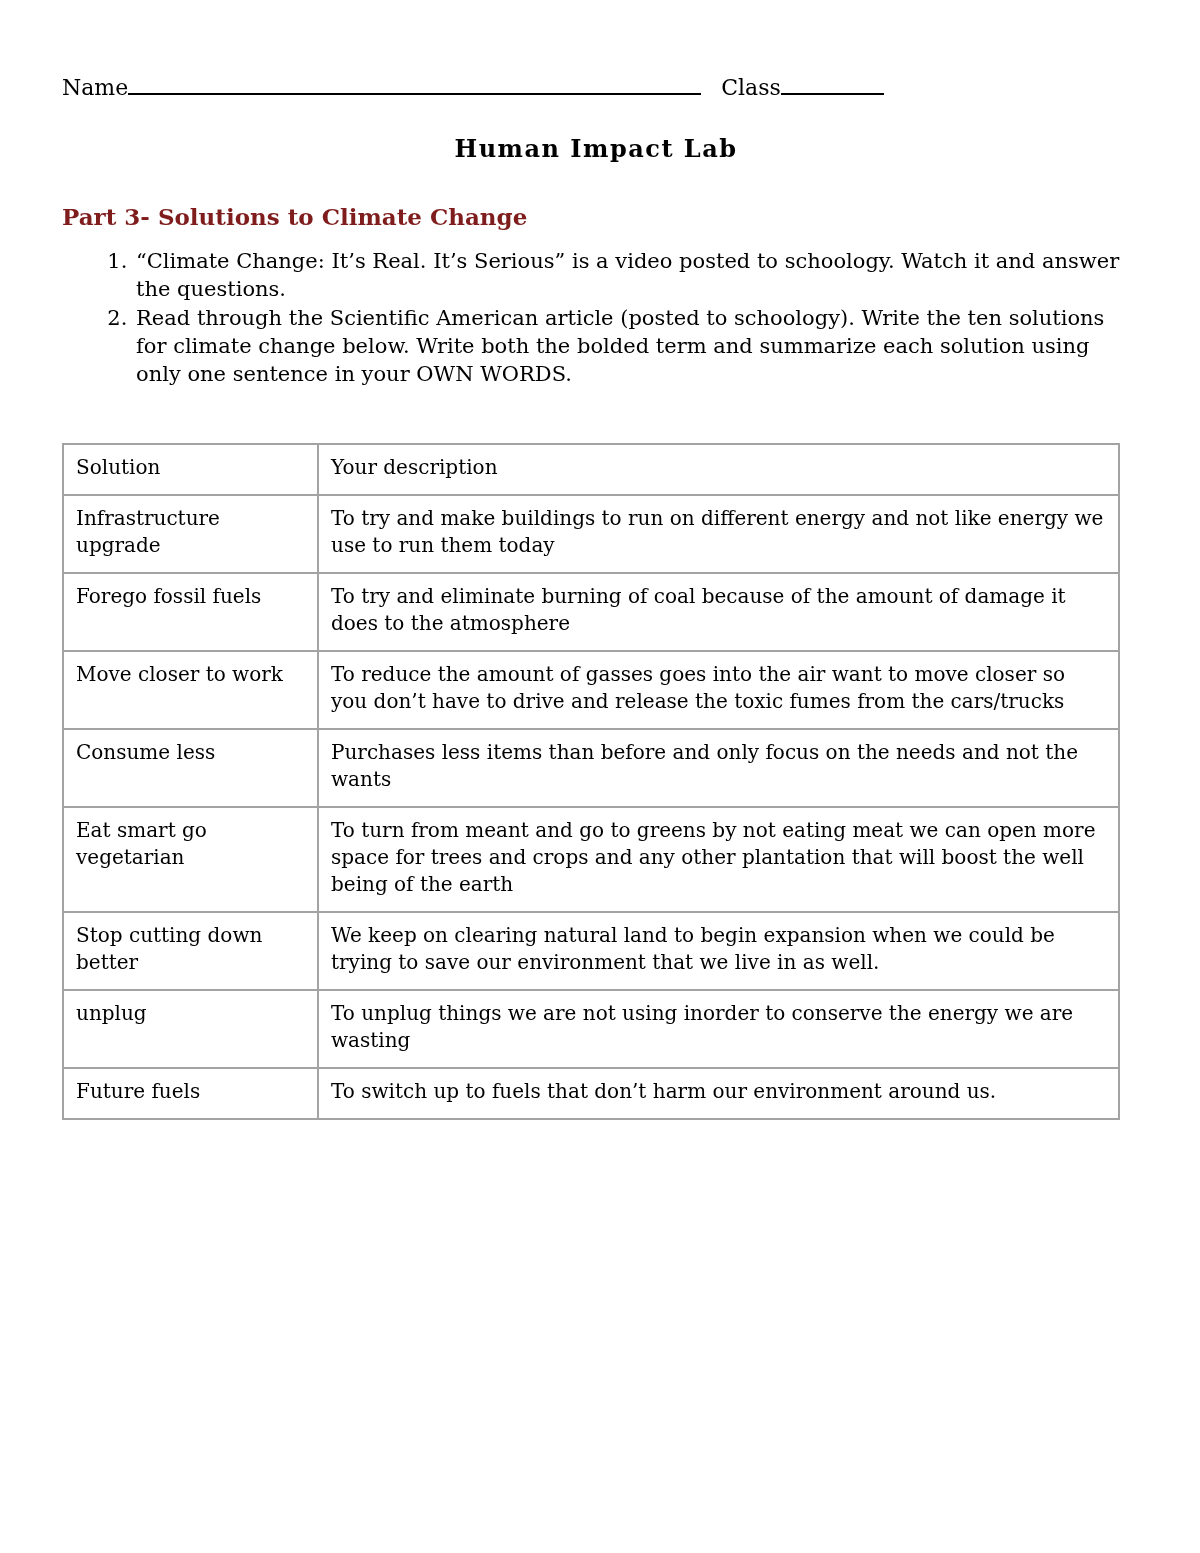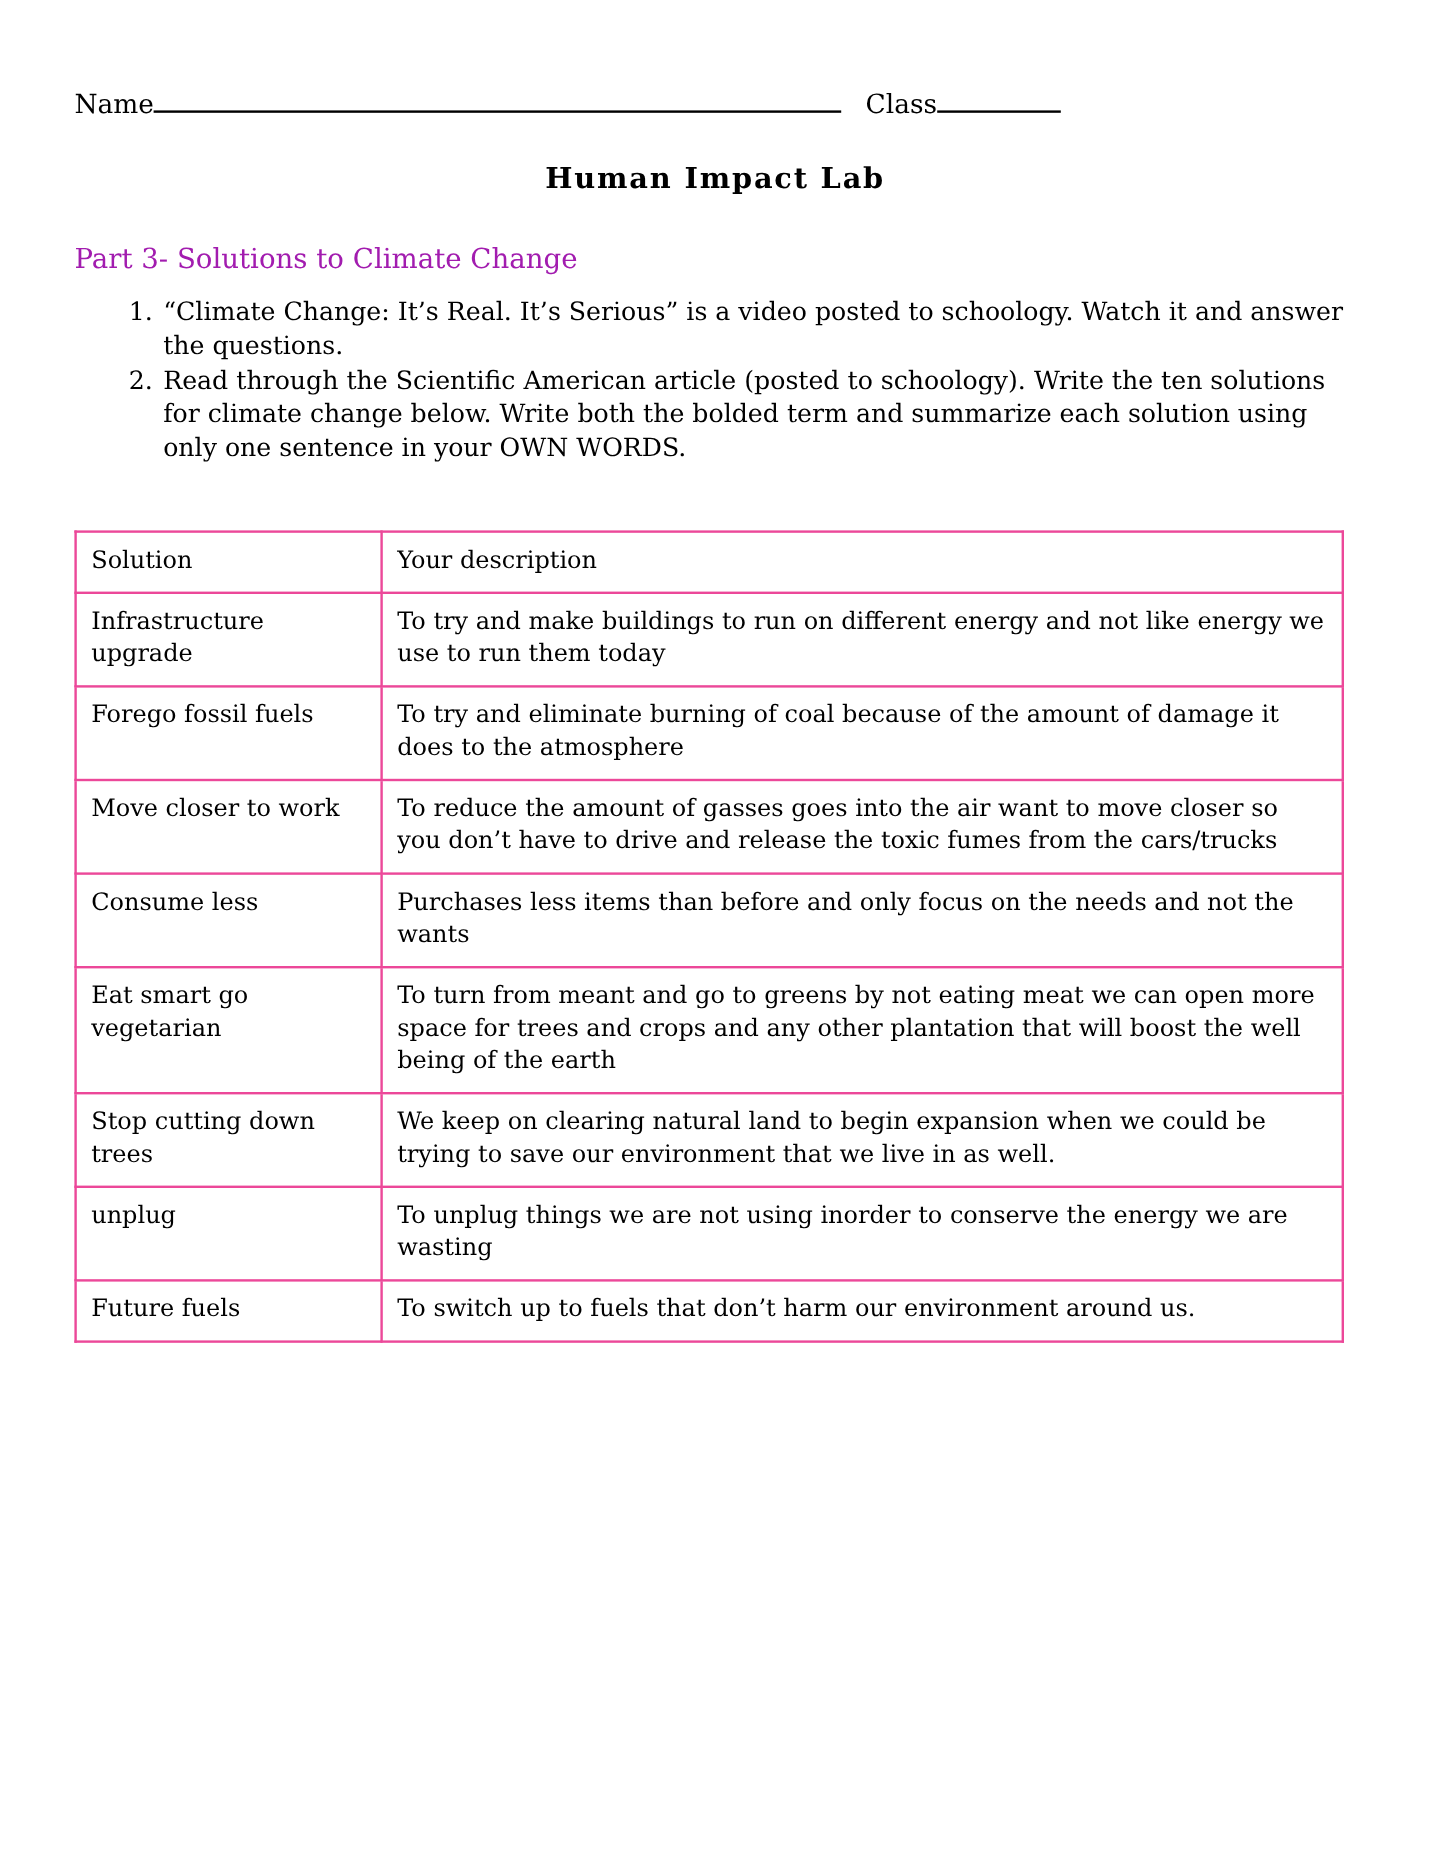--- a/index.html
+++ b/index.html
@@ -62,42 +62,42 @@
   }
 
   
   table.solutions {
     margin-top: 55px;
     width: 1058px;
     border-collapse: collapse;
     table-layout: fixed;
   }
   table.solutions td, table.solutions th {
-    border: 2px solid #ec4899;
+    border: 2px solid #a3a3a3;
     vertical-align: top;
     text-align: left;
     font-weight: normal;
     font-size: 20px;
     line-height: 27px;
     padding: 9px 14px 13px 12px;
   }
   table.solutions .col-solution { width: 255px; }
 </style>
 </head>
 <body>
 
 <div class="page">
 
   <div class="name-class-line">
     <span>Name</span><span class="blank-line blank-name"></span><span class="class-label">Class</span><span class="blank-line blank-class"></span>
   </div>
 
   <div class="doc-title">Human Impact Lab</div>
 
-  <div class="section-heading" id="section-heading" style="color: #a21caf;">Part 3- Solutions to Climate Change</div>
+  <div class="section-heading" id="section-heading" style="color: #7f1d1d; font-weight: bold;">Part 3- Solutions to Climate Change</div>
 
   <ol class="instructions">
     <li>“Climate Change: It’s Real. It’s Serious” is a video posted to schoology. Watch it and answer the questions.</li>
     <li>Read through the Scientific American article (posted to schoology). Write the ten solutions for climate change below.  Write both the bolded term and summarize each solution using only one sentence in your OWN WORDS.</li>
   </ol>
 
   <table class="solutions">
     <tbody>
         <tr>
       <th class="col-solution">Solution</th>
@@ -117,21 +117,21 @@
     </tr>
     <tr>
       <td>Consume less</td>
       <td>Purchases less items than before and only focus on the needs and not the wants</td>
     </tr>
     <tr>
       <td>Eat smart go vegetarian</td>
       <td>To turn from meant and go to greens by not eating meat we can open more space for trees and crops and any other plantation that will boost the well being of the earth</td>
     </tr>
     <tr>
-      <td>Stop cutting down trees</td>
+      <td>Stop cutting down better</td>
       <td>We keep on clearing natural land to begin expansion when we could be trying to save our environment that we live in as well.</td>
     </tr>
     <tr>
       <td>unplug</td>
       <td>To unplug things we are not using inorder to conserve the energy we are wasting</td>
     </tr>
     <tr>
       <td>Future fuels</td>
       <td>To switch up to fuels that don’t harm our environment around us.</td>
     </tr>

